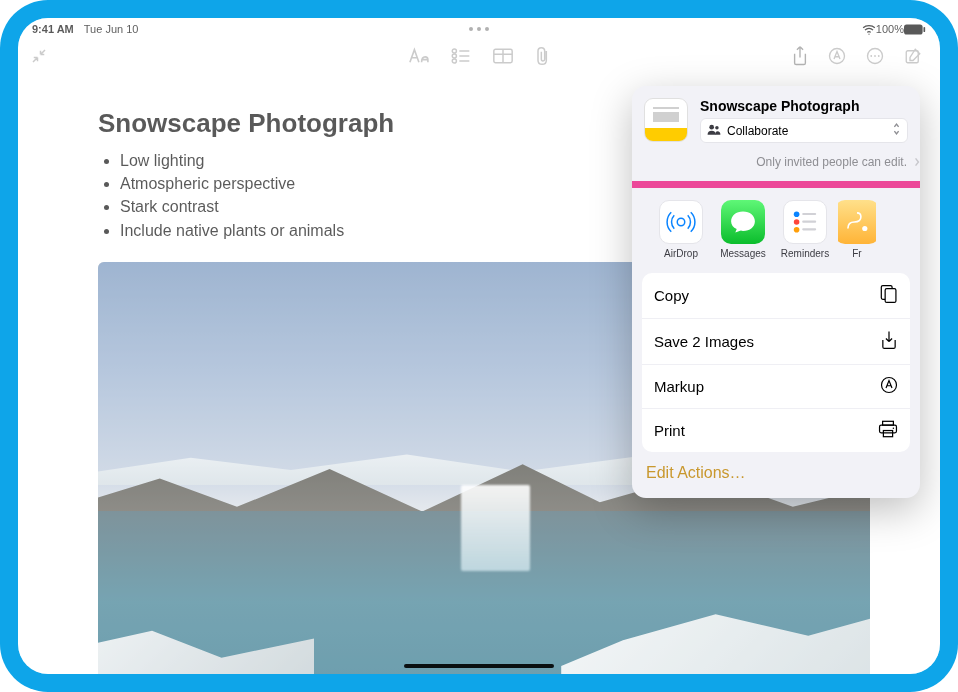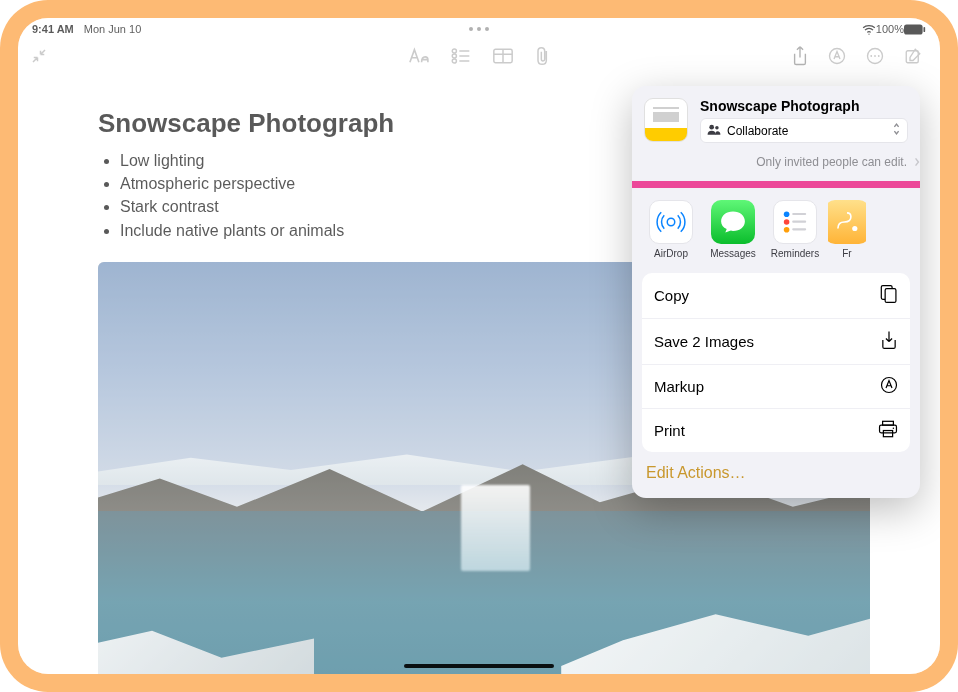--- a/index.html
+++ b/index.html
@@ -1,20 +1,20 @@
 <!DOCTYPE html>
 <html><head>
 <meta charset="utf-8">
 <style>
   * { box-sizing: border-box; margin: 0; padding: 0; }
   html, body { width: 958px; height: 692px; font-family: -apple-system, "Helvetica Neue", Arial, sans-serif; background: #fff; }
   .device {
     position: relative;
     width: 958px; height: 692px;
-    background: #fdba74;
+    background: #0ea5e9;
     border-radius: 48px;
     padding: 18px;
   }
   .screen {
     position: relative;
     width: 100%; height: 100%;
     background: #fff;
     border-radius: 30px;
     overflow: hidden;
   }
@@ -187,21 +187,21 @@
     padding: 4px 0 12px 0;
     border-bottom:7px solid #ec4899;
     display:flex;
     justify-content:flex-end;
     align-items:center;
     gap:7px;
   }
   .ss-apps {
     display:flex;
     gap:4px;
-    padding: 12px 6px 8px 10px;
+    padding: 12px 6px 8px 20px;
     overflow:hidden;
   }
   .ss-app {
     width: 58px;
     display:flex;
     flex-direction:column;
     align-items:center;
     gap:4px;
     flex-shrink:0;
   }
@@ -249,21 +249,21 @@
 </style>
 </head>
 <body>
 
 <div class="device">
   <div class="screen">
 
     <div class="statusbar">
       <div class="sb-left">
         <span class="time">9:41 AM</span>
-        <span class="date">Mon Jun 10</span>
+        <span class="date">Tue Jun 10</span>
       </div>
       <div class="sb-center">
         <span class="dot"></span>
           <span class="dot"></span>
           <span class="dot"></span>
       </div>
       <div class="sb-right">
         <span class="wifi">
           <svg width="14" height="11" viewBox="0 0 24 18" fill="none" stroke="#000" stroke-width="2">
             <path d="M2 6 C7 1 17 1 22 6"></path>

